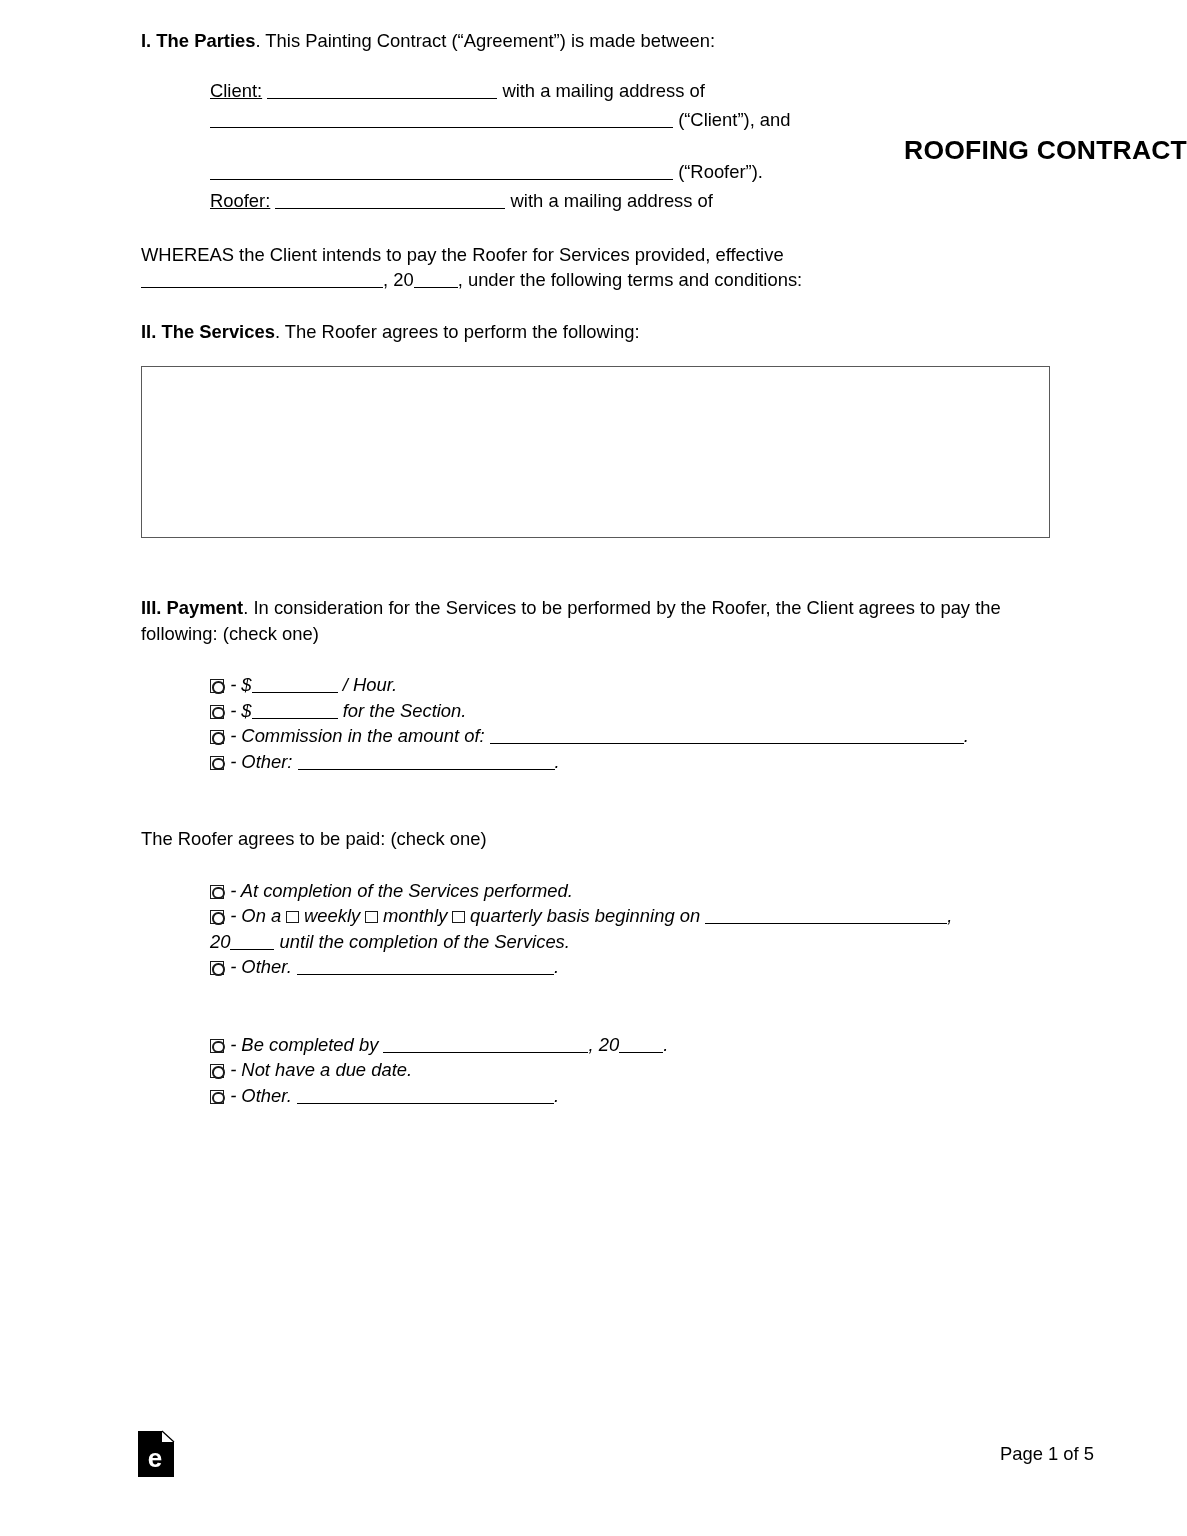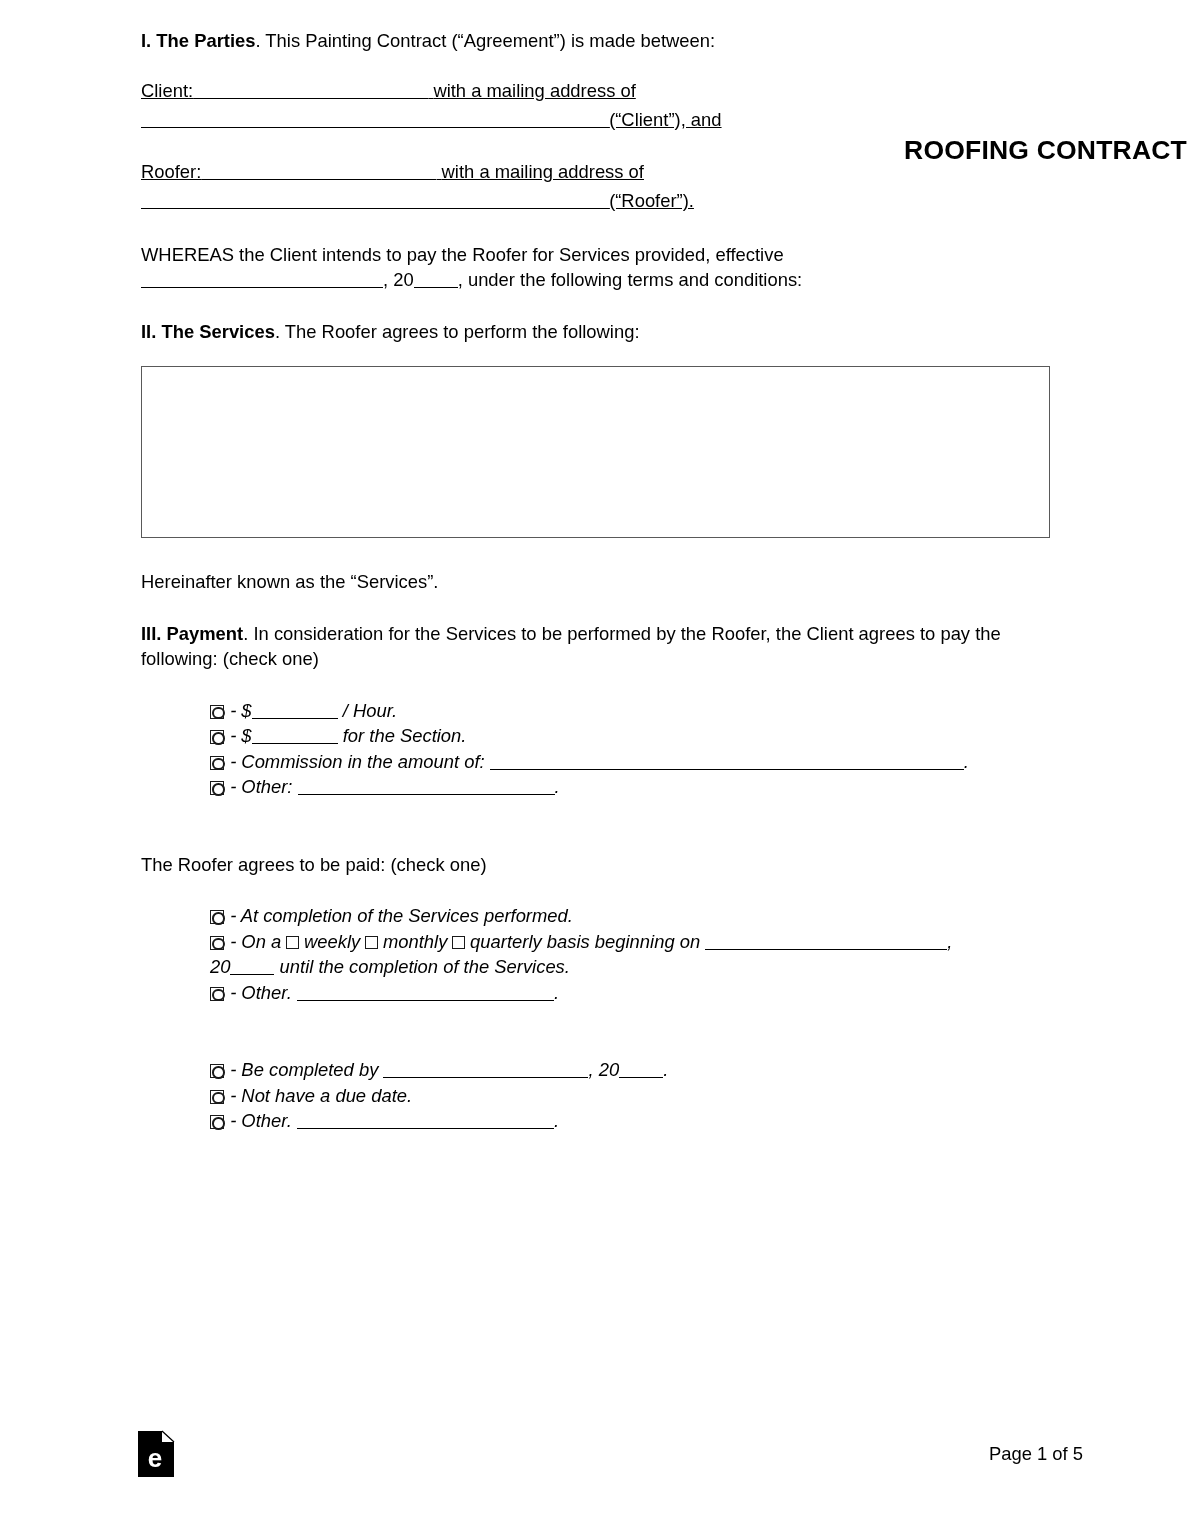--- a/index.html
+++ b/index.html
@@ -56,23 +56,23 @@
   .gap-lg  { height: 31px; }
 
   .indent {
     margin-left: 69px;
     font-size: 18.4px;
     line-height: 25.5px;
     font-style: italic;
   }
 
   .indent-wide {
+    margin-left: 69px;
     font-size: 18.4px;
     line-height: 29.5px;
-    text-decoration: underline;
   }
 
   .u { text-decoration: underline; }
 
   .blank {
     display: inline-block;
     border-bottom: 1.6px solid #000;
     vertical-align: baseline;
     height: 16px;
     margin-bottom: -2px;
@@ -141,21 +141,21 @@
   }
   .logo {
     position: absolute;
     left: 136px;
     top: 1px;
     width: 40px;
     height: 50px;
   }
   .page-num {
     position: absolute;
-    right: 104px;
+    right: 93px;
     top: 14px;
     font-size: 18.4px;
     line-height: 24px;
     text-align: right;
     white-space: nowrap;
   }
 </style>
 </head>
 <body>
 
@@ -182,27 +182,27 @@
       <div>
         <span class="blank b-460"></span>
         <span>(“Client”), and</span>
       </div>
     </div>
 
     <div class="gap-sm"></div>
 
     <div class="indent-wide">
       <div>
+        <span class="blank b-460"></span>
+        <span>(“Roofer”).</span>
+      </div>
+      <div>
         <span class="u">Roofer:</span>
         <span class="blank b-230"></span>
         <span>with a mailing address of</span>
-      </div>
-      <div>
-        <span class="blank b-460"></span>
-        <span>(“Roofer”).</span>
       </div>
     </div>
 
     <div class="gap-md"></div>
 
     <p class="para">
       <span>WHEREAS the Client intends to pay the Roofer for Services provided, effective</span><br>
       <span class="blank b-240"></span><span>, 20</span><span class="blank b-45"></span><span>, under the following terms and conditions:</span>
     </p>
 
@@ -211,21 +211,20 @@
     <p class="para">
       <span class="sec-head">II. The Services</span><span>. The Roofer agrees to perform the following:</span>
     </p>
 
     <div class="gap-sm"></div>
 
     <div class="services-box"></div>
 
     <div class="gap-lg"></div>
 
-    <p class="para">Hereinafter known as the “Services”.</p>
 
     <div class="gap-md"></div>
 
     <p class="para">
       <span class="sec-head">III. Payment</span><span>. In consideration for the Services to be performed by the Roofer, the Client agrees to pay the following: (check one)</span>
     </p>
 
     <div class="gap-md"></div>
 
     <div class="indent">

